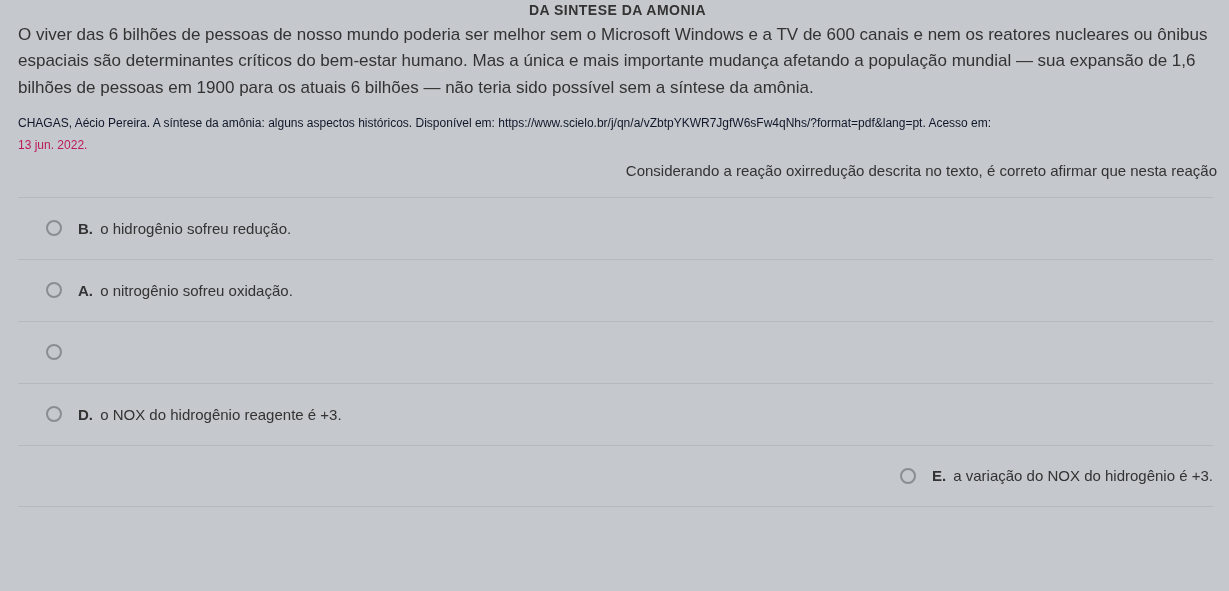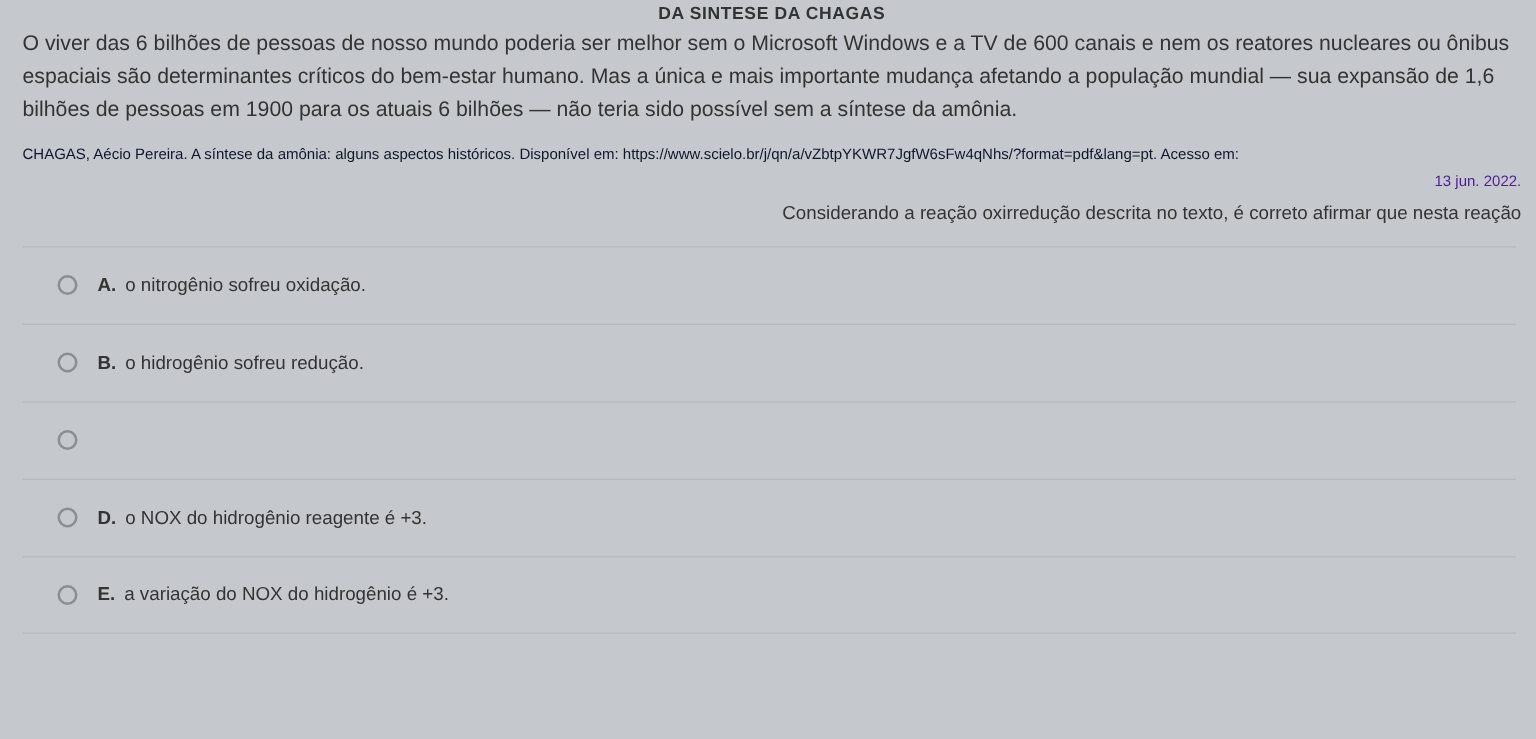--- a/index.html
+++ b/index.html
@@ -35,42 +35,43 @@
     padding-bottom: 4px;
   }
   .citation {
     font-size: 12px;
     color: #0f172a;
     padding: 10px 0 4px 0;
     line-height: 1.4;
   }
   .access-date {
     font-size: 12px;
-    color: #4c1d95;
-    text-align: right;
+    color: #be185d;
+    text-align: left;
     padding: 2px 0 6px 0;
   }
   .question {
     font-size: 15px;
     color: #333;
     padding: 4px 0 18px 0;
     text-align: right;
   }
   .options {
     padding: 0 4px 0 0;
   }
   .option-row {
     display: flex;
     align-items: center;
     padding: 14px 0 14px 28px;
     border-top: 1px solid rgba(140,140,145,0.25);
     min-height: 62px;
   }
   .option-row:last-child {
     border-bottom: 1px solid rgba(140,140,145,0.25);
+    justify-content: flex-end;
   }
   .radio {
     width: 16px;
     height: 16px;
     border: 2px solid #8a8d91;
     border-radius: 50%;
     flex-shrink: 0;
     margin-right: 16px;
     background: rgba(200,203,207,0.3);
   }
@@ -81,39 +82,39 @@
   }
   .option-text {
     color: #333;
     font-size: 15px;
   }
 </style>
 </head>
 <body>
 
 <div class="content">
-  <div class="header-partial">DA SINTESE DA CHAGAS</div>
+  <div class="header-partial">DA SINTESE DA AMONIA</div>
   <div class="passage">O viver das 6 bilhões de pessoas de nosso mundo poderia ser melhor sem o Microsoft Windows e a TV de 600 canais e nem os reatores nucleares ou ônibus espaciais são determinantes críticos do bem-estar humano. Mas a única e mais importante mudança afetando a população mundial — sua expansão de 1,6 bilhões de pessoas em 1900 para os atuais 6 bilhões — não teria sido possível sem a síntese da amônia.</div>
   <div class="citation">CHAGAS, Aécio Pereira. A síntese da amônia: alguns aspectos históricos. Disponível em: https://www.scielo.br/j/qn/a/vZbtpYKWR7JgfW6sFw4qNhs/?format=pdf&amp;lang=pt. Acesso em:</div>
   <div class="access-date">13 jun. 2022.</div>
   <div class="question">Considerando a reação oxirredução descrita no texto, é correto afirmar que nesta reação</div>
 
   <div class="options">
     <div class="option-row">
       <div class="radio"></div>
       <span class="option-text">
-        <span class="option-label">A.</span>
-        <span>o nitrogênio sofreu oxidação.</span>
+        <span class="option-label">B.</span>
+        <span>o hidrogênio sofreu redução.</span>
       </span>
     </div>
     <div class="option-row">
       <div class="radio"></div>
       <span class="option-text">
-        <span class="option-label">B.</span>
-        <span>o hidrogênio sofreu redução.</span>
+        <span class="option-label">A.</span>
+        <span>o nitrogênio sofreu oxidação.</span>
       </span>
     </div>
     <div class="option-row">
       <div class="radio"></div>
     </div>
     <div class="option-row">
       <div class="radio"></div>
       <span class="option-text">
         <span class="option-label">D.</span>
         <span>o NOX do hidrogênio reagente é +3.</span>

